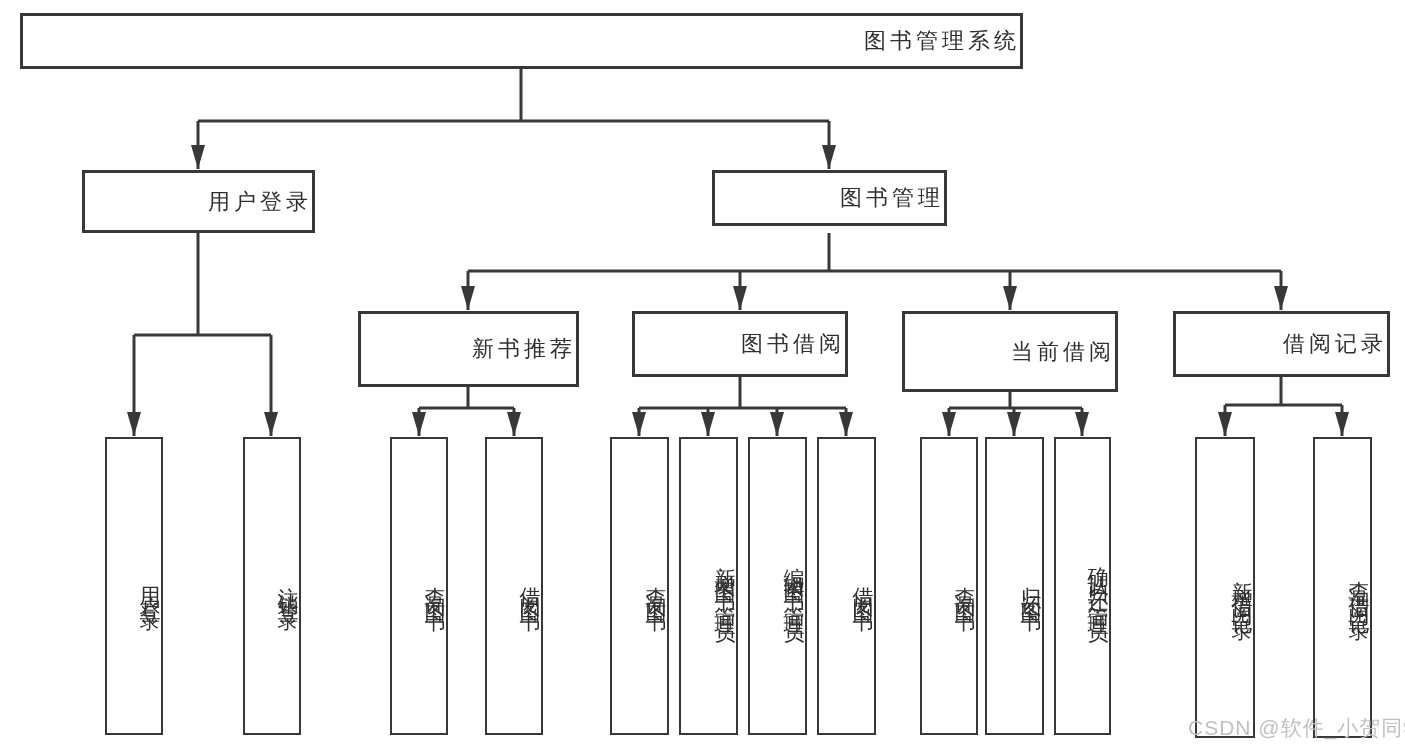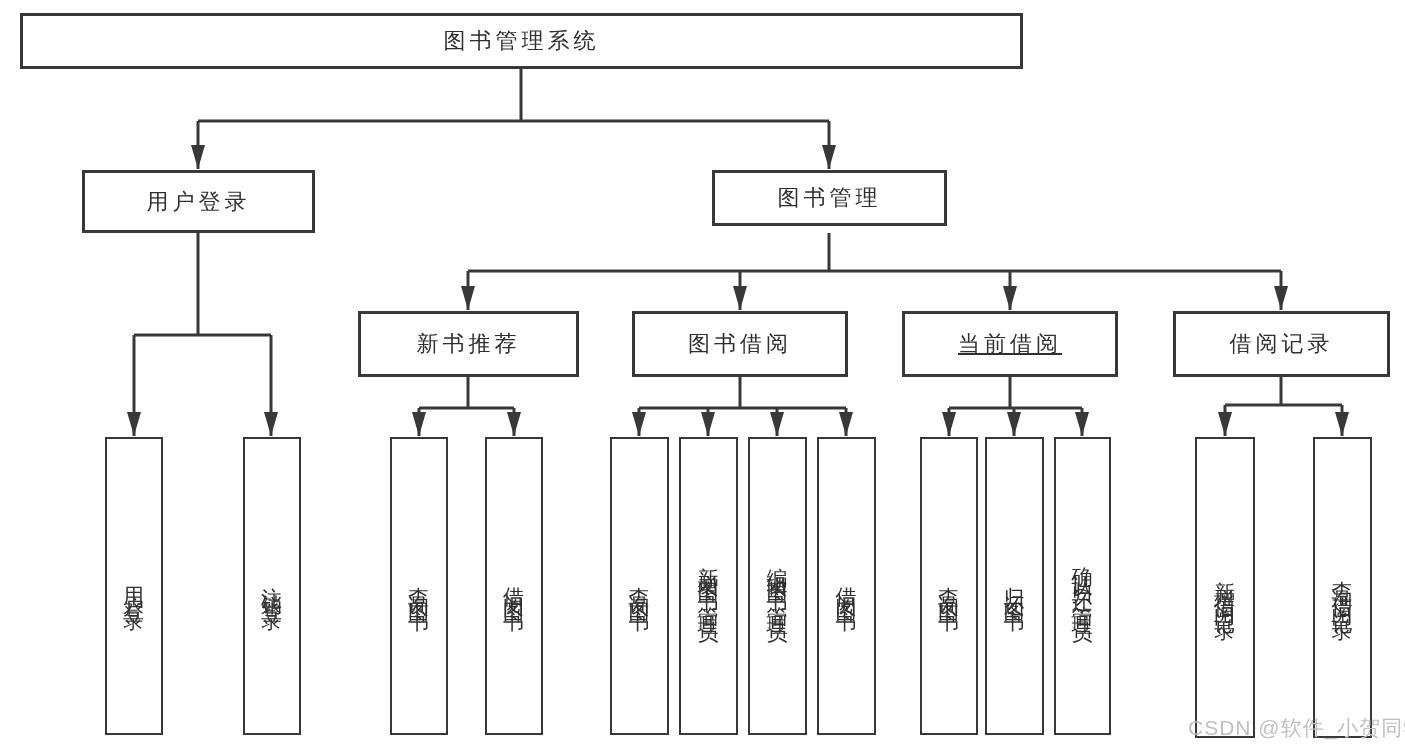--- a/index.html
+++ b/index.html
@@ -6,21 +6,21 @@
   .canvas{
     position:relative;width:1405px;height:747px;overflow:hidden;
     background:var(--background,#ffffff);
     font-family:"Liberation Sans","DejaVu Sans",sans-serif;
     color:var(--text,#2f2f2f);
   }
   .connectors{position:absolute;left:0;top:0;color:var(--line,#383838);}
   .node{
     position:absolute;box-sizing:border-box;background:#fff;
     border:3px solid var(--line,#383838);
-    display:flex;align-items:center;justify-content:center;
+    display:flex;align-items:center;justify-content:flex-end;
   }
   .hnode span{font-size:22px;letter-spacing:4px;white-space:nowrap;}
   .leaf{border-width:2.5px;}
   .leaf span{
     writing-mode:vertical-rl;text-orientation:mixed;
     font-size:21px;line-height:1;letter-spacing:8px;white-space:nowrap;
   }
   .watermark{
     position:absolute;left:1188px;top:714px;z-index:5;
     font-size:21px;letter-spacing:1px;white-space:nowrap;
@@ -74,27 +74,27 @@
     <span>图书管理系统</span>
   </div>
 
   <div class="node hnode" style="left:82px;top:170px;width:233px;height:63px;">
     <span>用户登录</span>
   </div>
   <div class="node hnode" style="left:712px;top:170px;width:235px;height:56px;">
     <span>图书管理</span>
   </div>
 
-  <div class="node hnode" style="left:358px;top:311px;width:221px;height:66px;">
+  <div class="node hnode" style="left:358px;top:311px;width:221px;height:76px;">
     <span>新书推荐</span>
   </div>
   <div class="node hnode" style="left:632px;top:311px;width:216px;height:66px;">
     <span>图书借阅</span>
   </div>
-  <div class="node hnode" style="left:902px;top:311px;width:216px;height:66px;text-decoration:underline;">
+  <div class="node hnode" style="left:902px;top:311px;width:216px;height:81px;">
     <span>当前借阅</span>
   </div>
   <div class="node hnode" style="left:1173px;top:311px;width:217px;height:66px;">
     <span>借阅记录</span>
   </div>
 
   <div class="node leaf" style="left:105px;top:437px;width:58px;height:298px;">
     <span>用户登录</span>
   </div>
   <div class="node leaf" style="left:243px;top:437px;width:58px;height:298px;">

